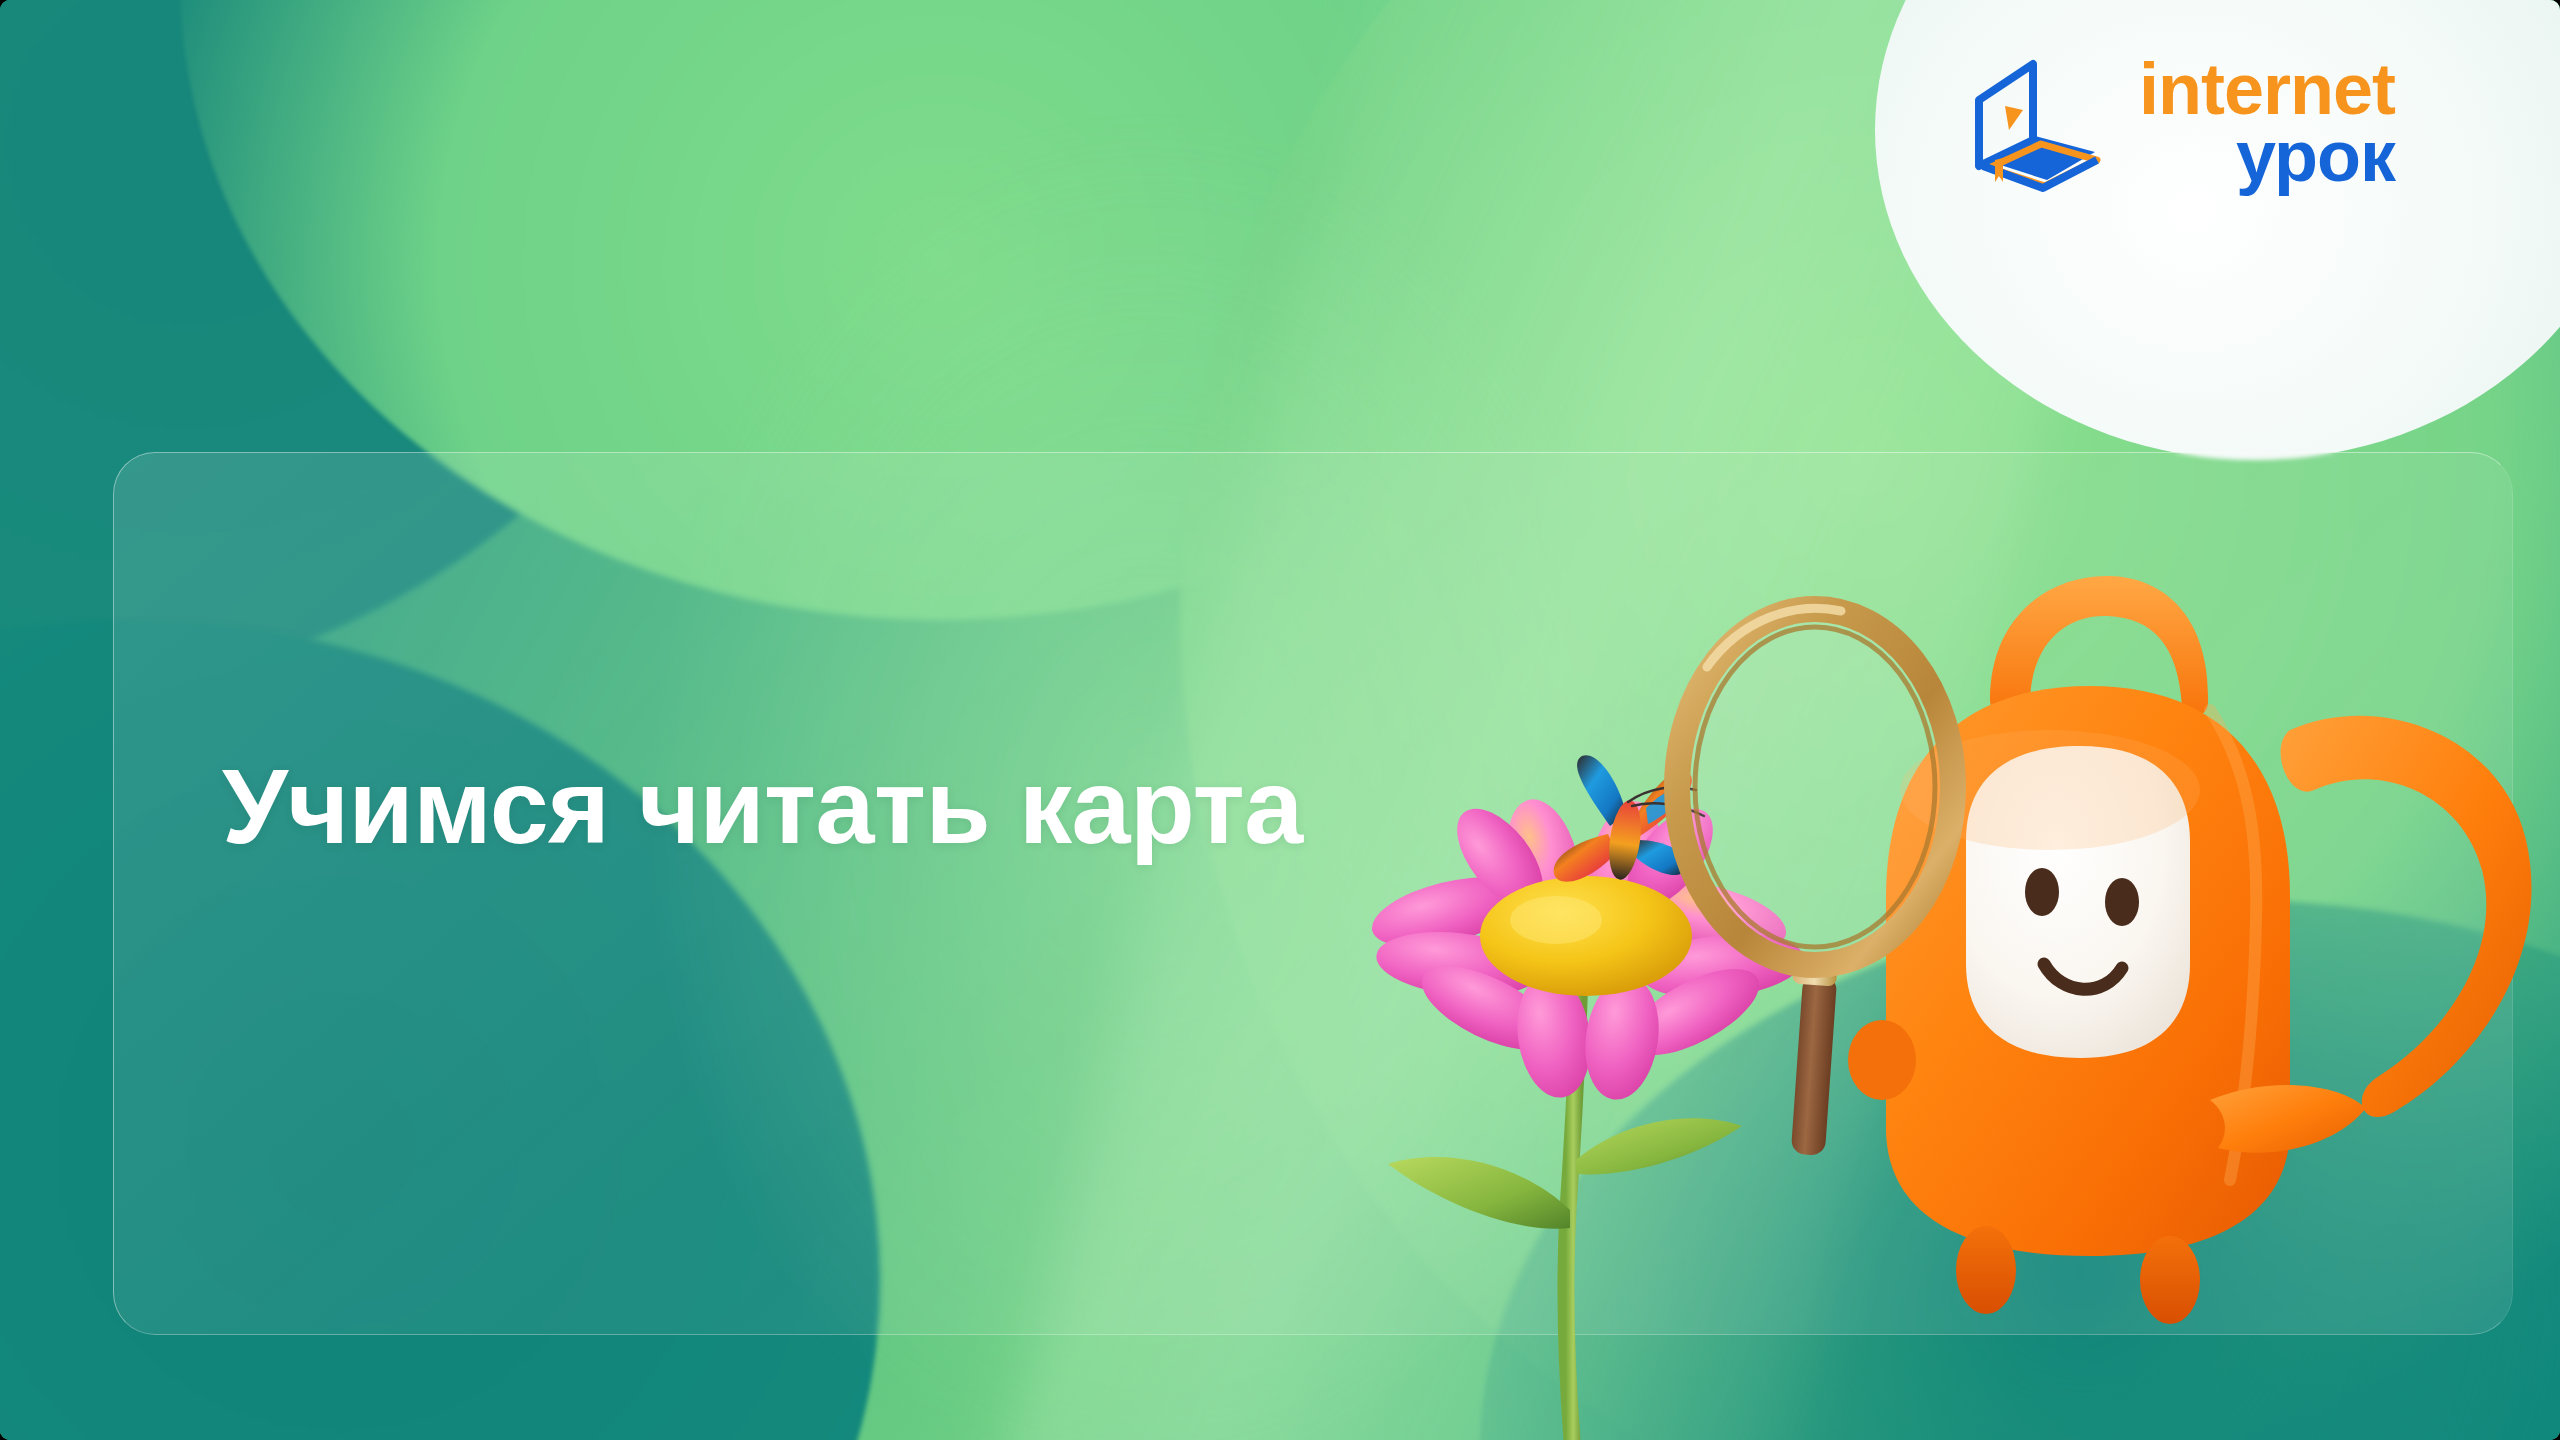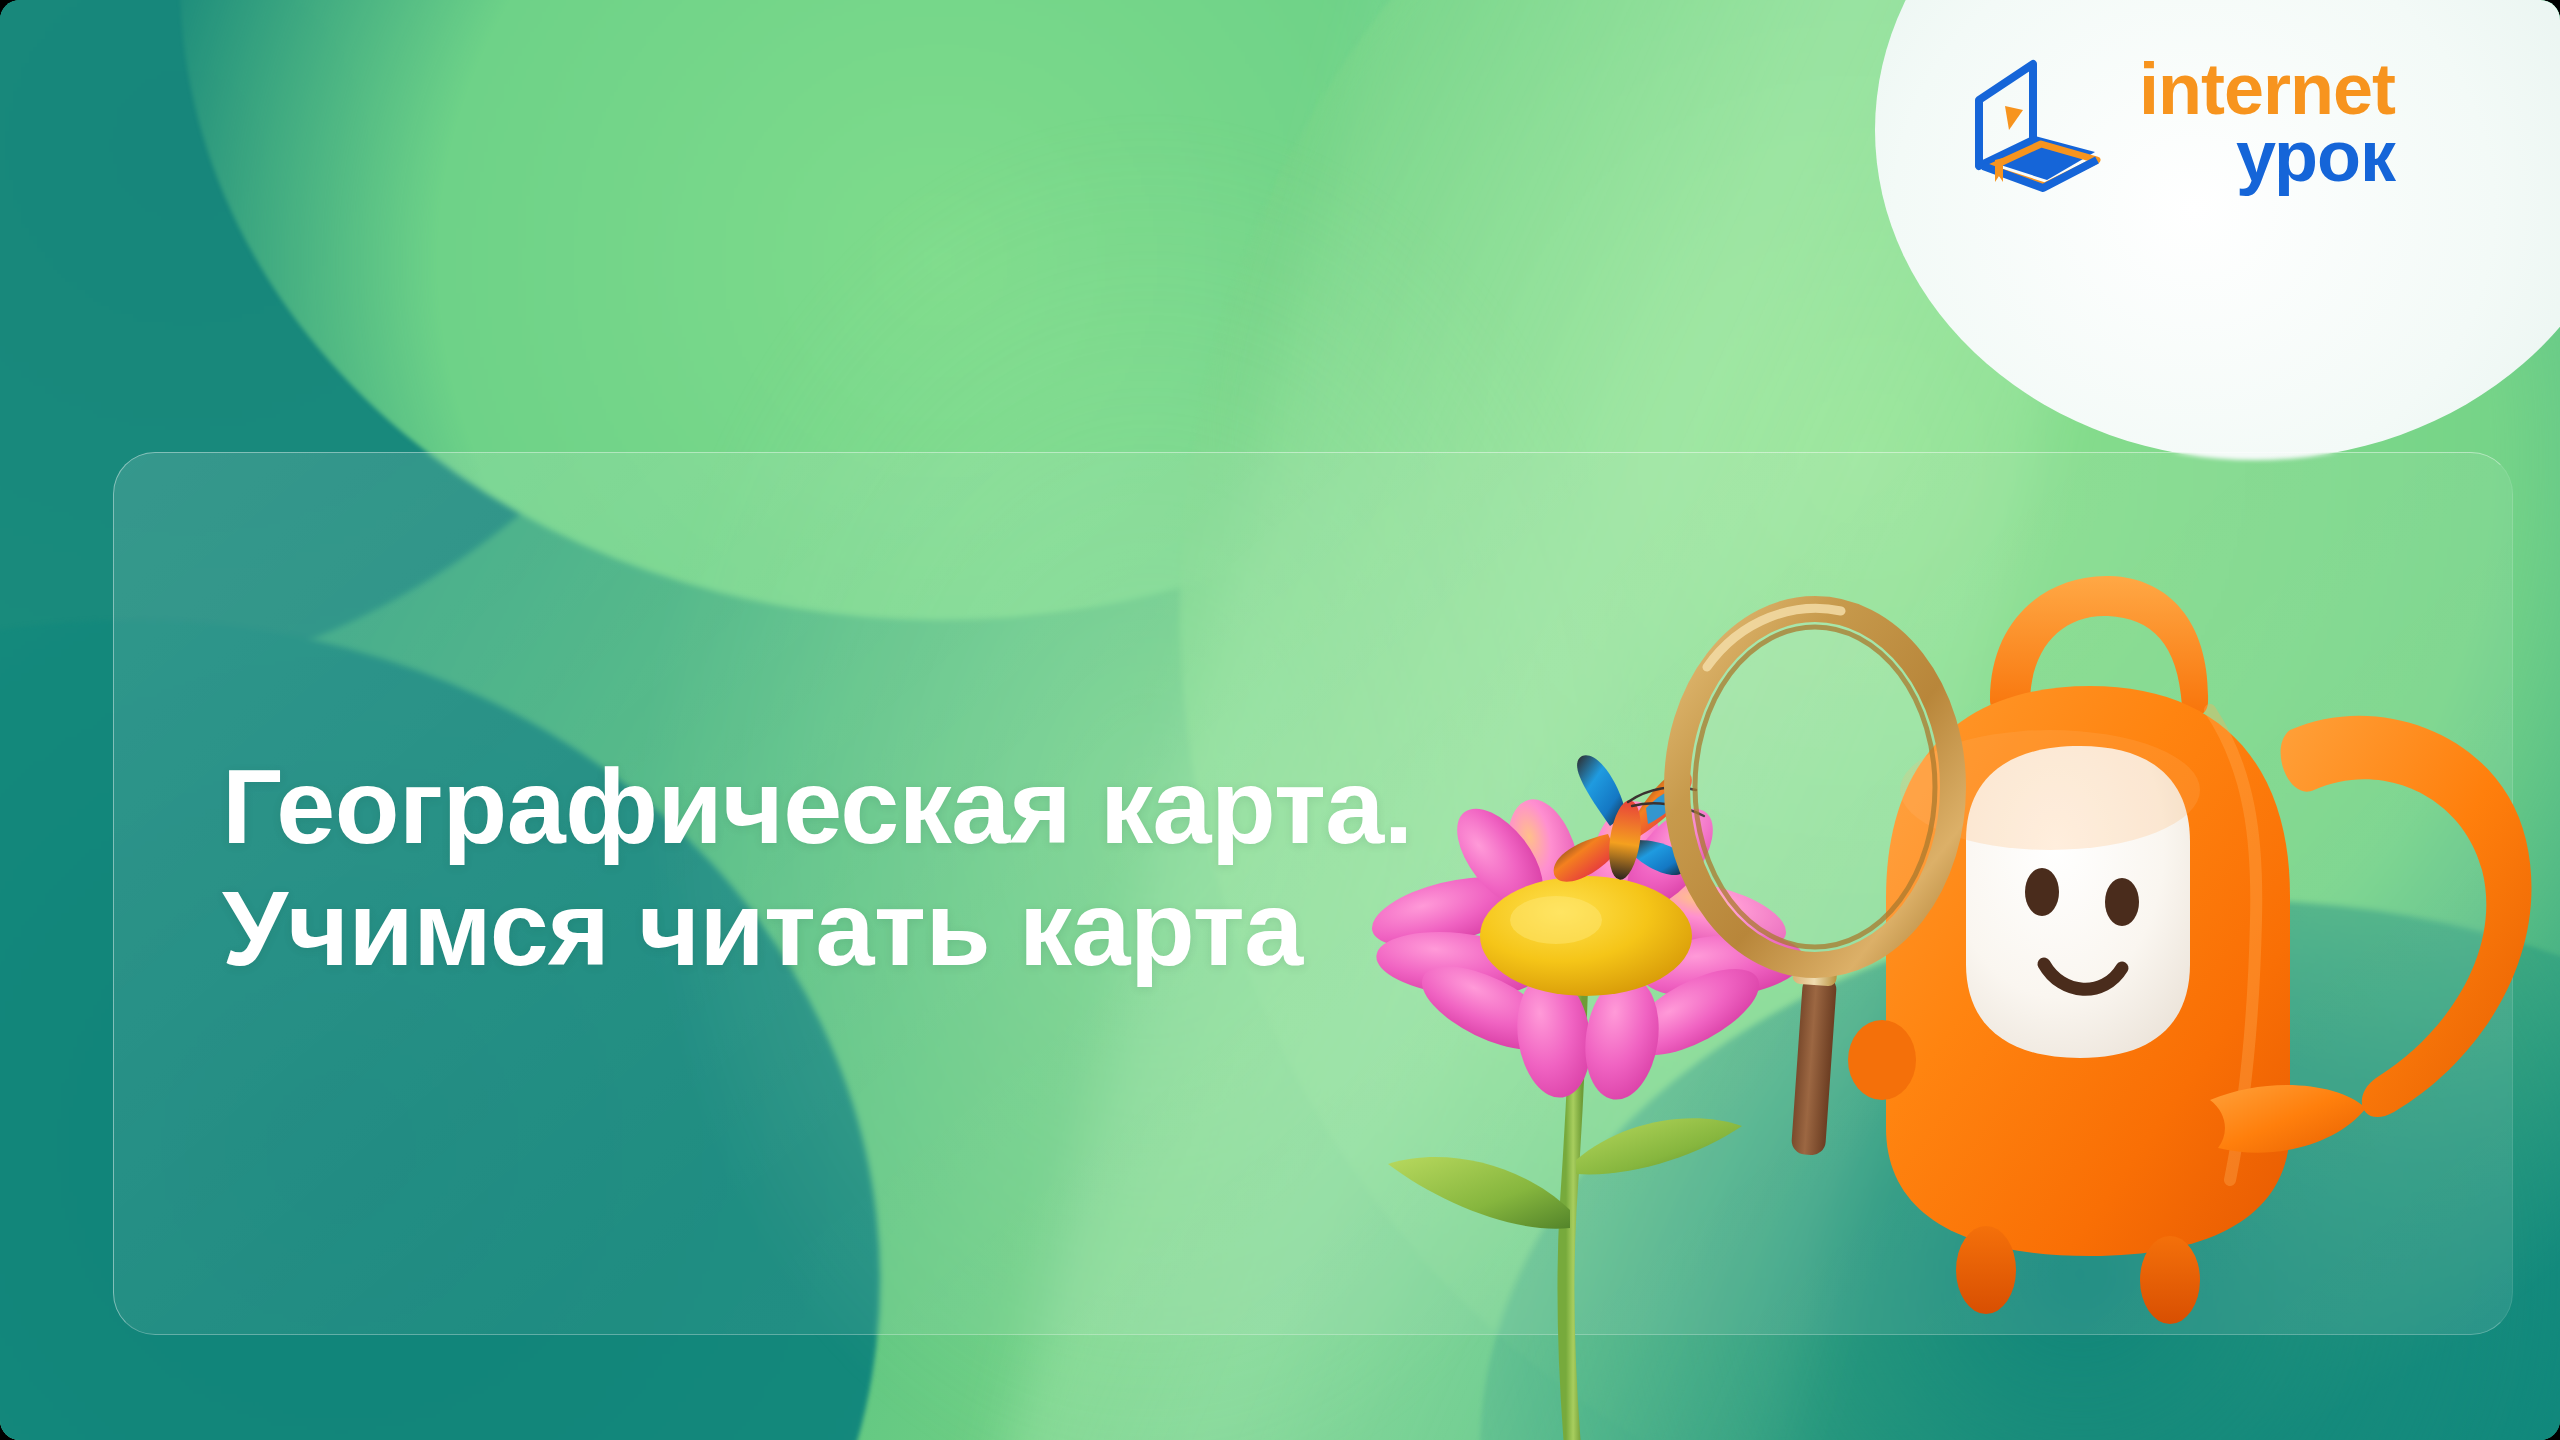--- a/index.html
+++ b/index.html
@@ -7,21 +7,21 @@
     width:2560px; height:1440px;
     background:#000;
     font-family:"Liberation Sans", sans-serif;
     overflow:hidden;
   }
 
   
   .banner{
     position:relative;
     width:2560px; height:1440px;
-    border-radius:20px;
+    border-radius:10px;
     overflow:hidden;
     background:#2fa37f;
   }
 
   
   .bg-base{
     position:absolute; inset:0;
     background:
       linear-gradient(118deg,
         #19897c 0%,
@@ -170,21 +170,20 @@
     </svg>
     <div class="logo-words">
       <span class="logo-line1">internet</span>
       <span class="logo-line2">урок</span>
     </div>
   </div>
 
   <div class="glass-card"></div>
 
   <div class="title-block">
-    <span class="title-line">Географическая карта.</span>
     <span class="title-line">Учимся читать карта</span>
   </div>
 
   <div class="art">
 
     <svg class="flower-svg" viewBox="0 0 520 700">
       <defs>
         <linearGradient id="stemG" x1="0" y1="0" x2="1" y2="0">
           <stop offset="0%" stop-color="#77aa3c"></stop>
           <stop offset="45%" stop-color="#a8ce5e"></stop>

